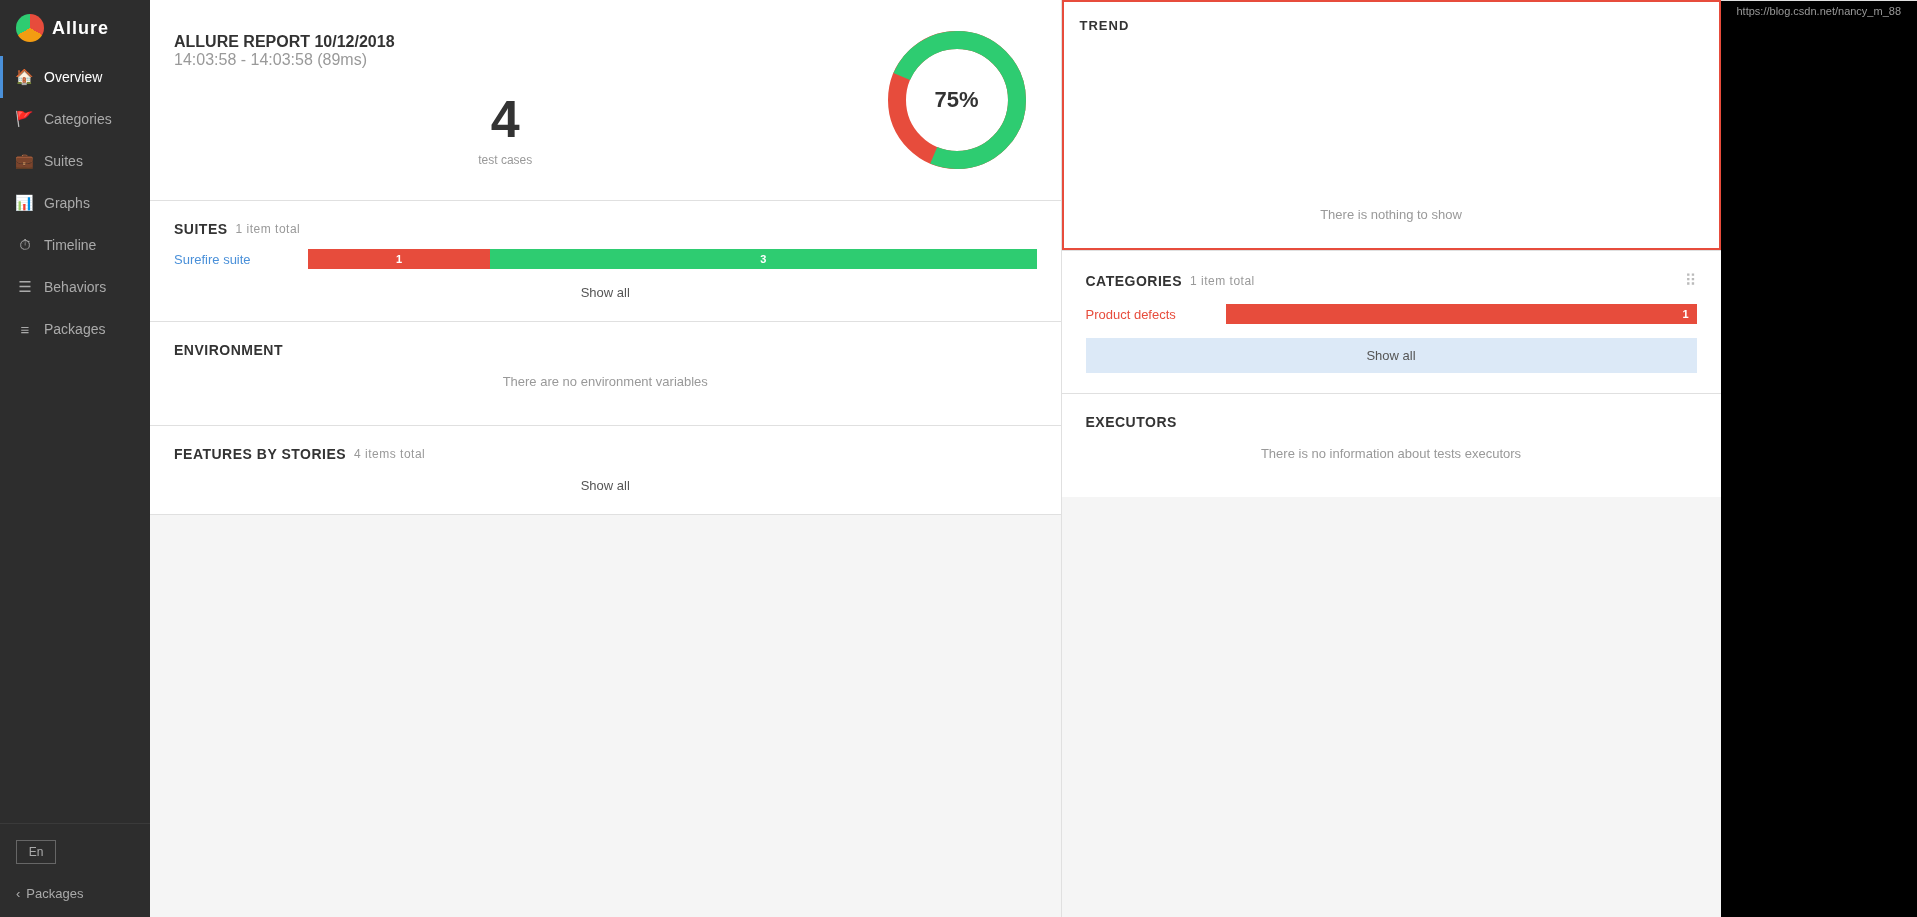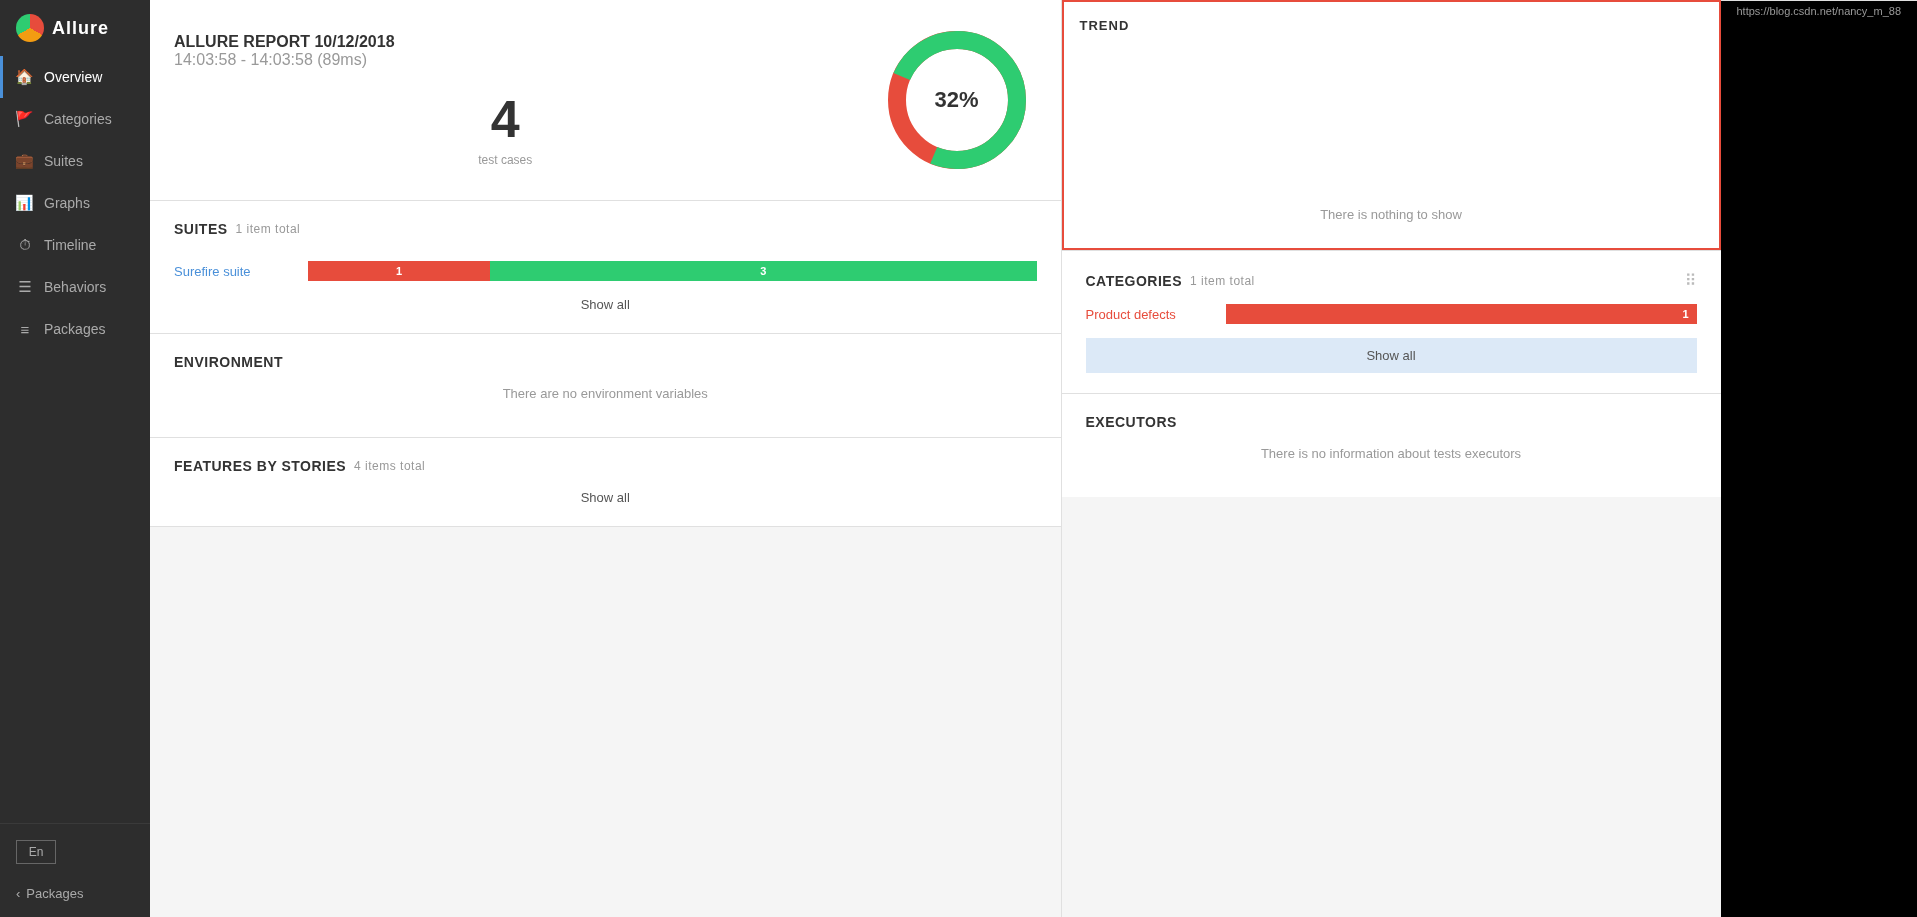--- a/index.html
+++ b/index.html
@@ -196,21 +196,21 @@
     .section-count {
       font-size: 12px;
       color: #999;
       font-weight: normal;
     }
 
     
     .suite-row {
       display: flex;
       align-items: center;
-      margin-top: 24px;
+      margin-top: 12px;
       gap: 14px;
     }
     .suite-name {
       font-size: 13px;
       color: #4a90d9;
       width: 120px;
       flex-shrink: 0;
     }
     .suite-bar {
       flex: 1;
@@ -409,21 +409,21 @@
           <div class="test-count">4</div>
           <div class="test-label">test cases</div>
         </div>
         <div class="summary-donut">
           <svg width="160" height="160" viewBox="0 0 160 160">
 
             <circle cx="80" cy="80" r="60" fill="none" stroke="#e74c3c" stroke-width="18"></circle>
 
             <circle cx="80" cy="80" r="60" fill="none" stroke="#2ecc71" stroke-width="18" stroke-dasharray="282.74 94.25" stroke-dashoffset="70.68" transform="rotate(-90 80 80)"></circle>
           </svg>
-          <div class="donut-text">32%</div>
+          <div class="donut-text">75%</div>
         </div>
       </div>
 
       <div class="card">
         <div class="section-title">
           <span>SUITES</span>
           <span class="section-count">1 item total</span>
         </div>
         <div class="suite-row">
           <span class="suite-name">Surefire suite</span>

